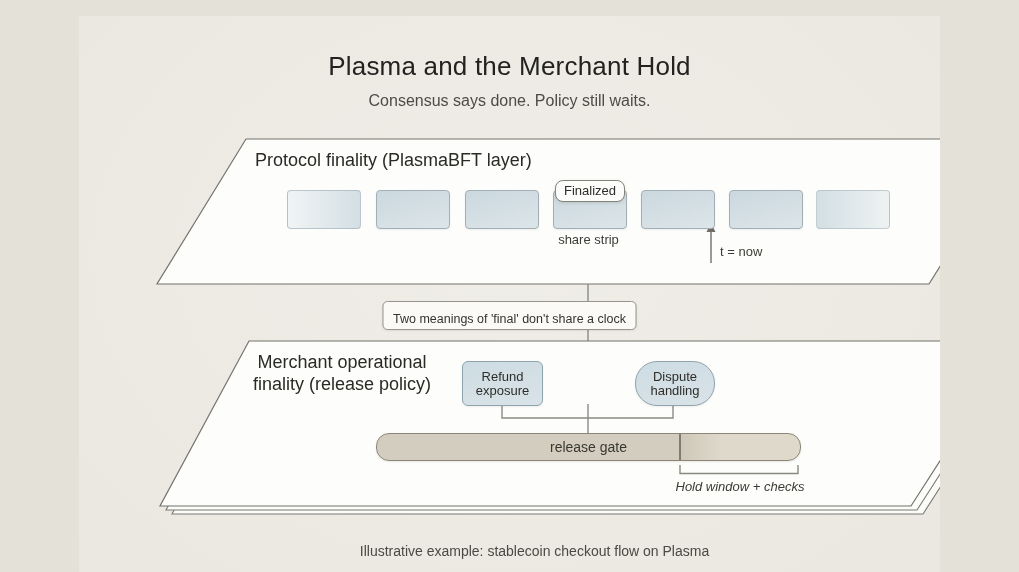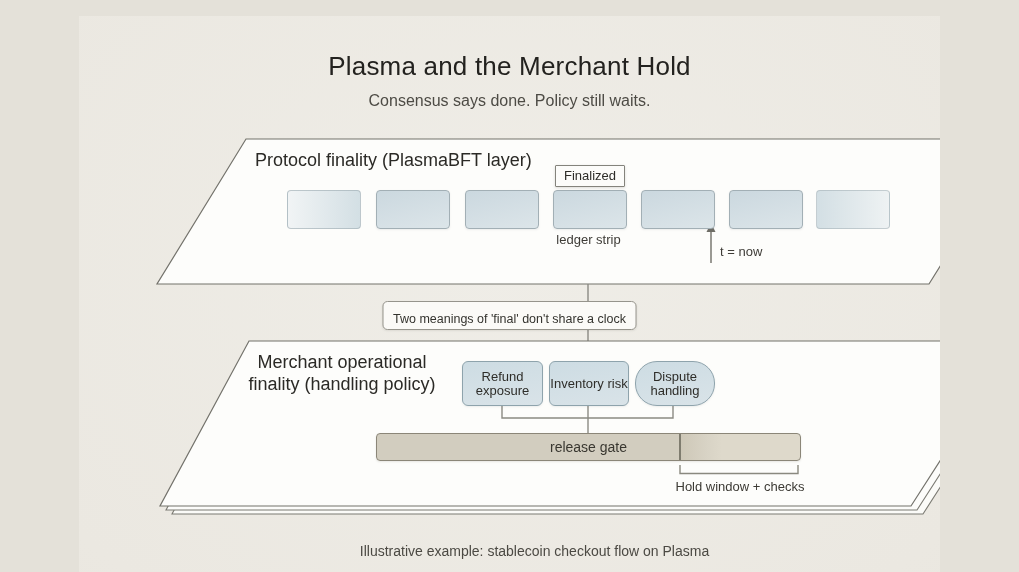--- a/index.html
+++ b/index.html
@@ -46,24 +46,24 @@
     background:linear-gradient(90deg,#f1f4f5 0%,#d3dfe4 100%);
     border-color:rgba(162,175,181,.65);
     box-shadow:none;
   }
   .ledger-block.fade-out{
     background:linear-gradient(90deg,#d3dfe4 0%,#eef2f3 100%);
     border-color:rgba(162,175,181,.55);
     box-shadow:none;
   }
   .finalized-tag{
-    left:476px;top:149px;
+    left:476px;top:164px;
     background:#fcfcfa;
     border:1px solid #84837c;
-    border-radius:1px;
+    border-radius:8px;
     padding:2px 8px 3px 8px;
     font-size:13px;color:#2d2c28;
     box-shadow:0 1px 3px rgba(70,65,55,.18);
     white-space:nowrap;
   }
   .ledger-strip-label{
     left:449px;top:216px;width:121px;
     text-align:center;
     font-size:13px;color:#3e3c37;
   }
@@ -95,41 +95,41 @@
     border-radius:6px;
     background:linear-gradient(170deg,#cddce3 0%,#d9e3e8 100%);
     border:1px solid #8ea3ac;
     display:flex;align-items:center;justify-content:center;
     text-align:center;
     font-size:13px;line-height:14px;color:#2e2d29;
     box-shadow:0 1px 2px rgba(90,100,105,.10);
   }
   .release-gate-bar{
     left:297px;top:417px;width:425px;height:28px;
-    border-radius:4px;
+    border-radius:13px;
     border:1px solid #8b8678;
     background:linear-gradient(90deg,
       #d2cdbf 0px,#d2cdbf 302px,
       #cec8b8 304px,#d8d3c5 330px,
       #ded9cb 345px,#ded9cb 100%);
     display:flex;align-items:center;justify-content:center;
     box-sizing:border-box;
     box-shadow:0 1px 2px rgba(80,75,60,.12);
   }
   .release-gate-label{
     font-size:14px;color:#393730;
   }
   .gate-divider{
     position:absolute;left:302px;top:0;height:26px;width:1.5px;
     background:#7f7c6f;
   }
   .hold-window-label{
     left:586px;top:463px;width:150px;
     text-align:center;
-    font-size:13px;color:#3c3a34;
+    font-size:13px;color:#3c3a34;font-style:italic;
   }
   .footer-caption{
     left:0;top:527px;width:100%;
     text-align:center;
     font-size:14px;color:#4b4943;padding-left:25px;
   }
   .txt{user-select:none;}
 </style>
 </head>
 <body>
@@ -189,32 +189,31 @@
 
   <div class="ledger-block fade-in" style="left:208px;"></div>
   <div class="ledger-block" style="left:297px;"></div>
   <div class="ledger-block" style="left:386px;"></div>
   <div class="ledger-block" style="left:474px;"></div>
   <div class="ledger-block" style="left:562px;"></div>
   <div class="ledger-block" style="left:650px;"></div>
   <div class="ledger-block fade-out" style="left:737px;"></div>
 
   <div class="abs finalized-tag txt">Finalized</div>
-  <div class="abs ledger-strip-label txt">ledger strip</div>
+  <div class="abs ledger-strip-label txt">share strip</div>
   <div class="abs t-now-label txt">t = now</div>
 
   <div class="abs clock-note txt">Two meanings of 'final' don't share a clock</div>
 
   <div class="abs bottom-panel-title txt">
     <span>Merchant operational</span><br>
-    <span>finality (handling policy)</span>
+    <span>finality (release policy)</span>
   </div>
 
   <div class="factor-box txt" style="left:383px;width:79px;">Refund exposure</div>
-  <div class="factor-box txt" style="left:470px;width:78px;">Inventory risk</div>
   <div class="factor-box txt" style="left:556px;width:78px;border-radius:22px;">Dispute handling</div>
 
   <div class="abs release-gate-bar">
     <span class="release-gate-label txt">release gate</span>
     <span class="gate-divider"></span>
   </div>
 
   <div class="abs hold-window-label txt">Hold window + checks</div>
 
   <div class="abs footer-caption txt">Illustrative example: stablecoin checkout flow on Plasma</div>

